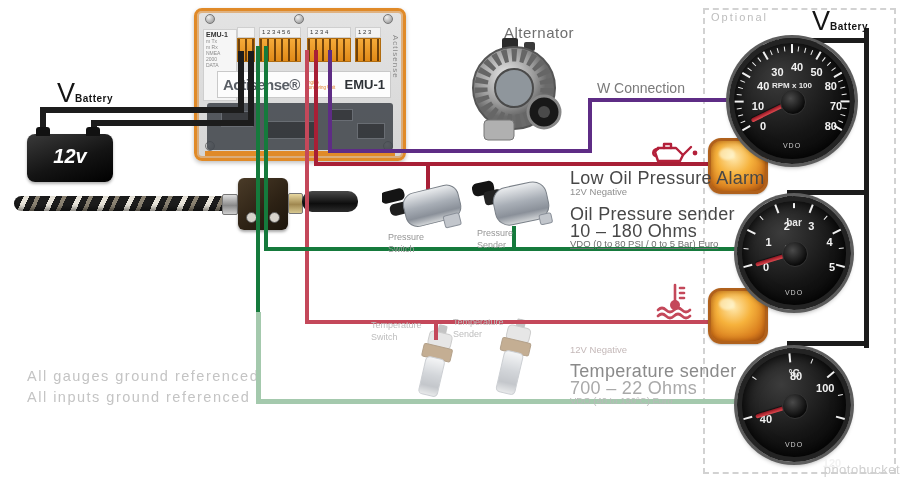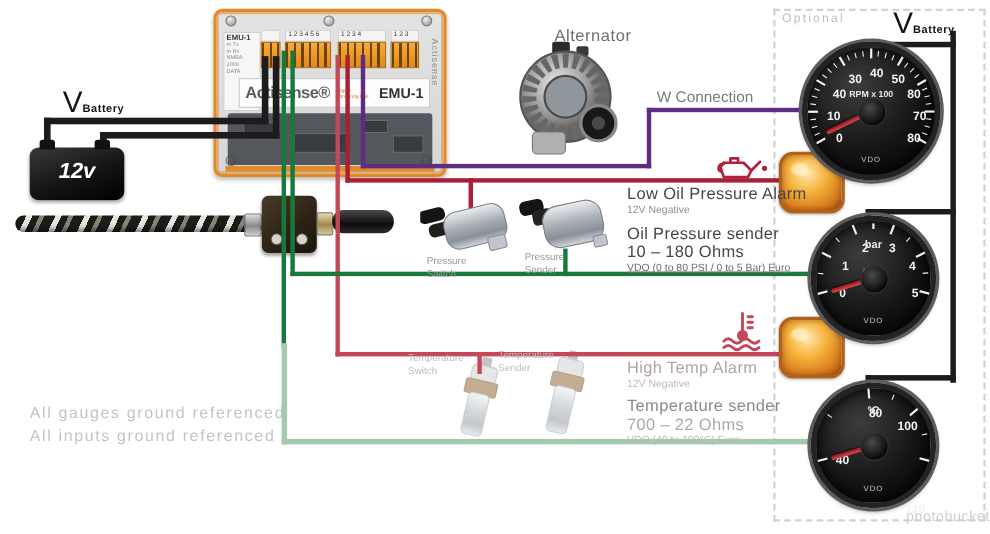--- a/index.html
+++ b/index.html
@@ -75,21 +75,21 @@
   .tickmark{position:absolute;left:50%;top:50%;background:#f0f0f0;}
   .gnum{position:absolute;color:#f2f2f2;font-size:11px;font-weight:bold;transform:translate(-50%,-50%);}
   .gunit{position:absolute;left:50%;color:#e8e8e8;font-weight:bold;transform:translateX(-50%);}
   .gbrand{position:absolute;left:50%;bottom:9%;color:#c9c9c9;font-size:7px;letter-spacing:1px;transform:translateX(-50%);}
   .needle{position:absolute;left:50%;top:50%;height:4px;margin-top:-2px;border-radius:3px;
      background:linear-gradient(#e04a50,#8f1420);transform-origin:0 50%;box-shadow:0 1px 1px rgba(0,0,0,.6);}
   .hub{position:absolute;left:50%;top:50%;width:24px;height:24px;margin:-12px 0 0 -12px;border-radius:50%;
      background:radial-gradient(circle at 40% 35%,#4a4a4a,#0a0a0a 70%);border:1px solid #333;}
   .gglyph{position:absolute;left:50%;transform:translateX(-50%);}
   
-  .ann-title{font-size:15px;letter-spacing:.3px;}
+  .ann-title{font-size:18px;letter-spacing:.3px;}
   .ann-sub{font-size:9.5px;}
   .notes{font-size:14.5px;letter-spacing:1.5px;color:#c4c4c4;line-height:21px;z-index:2;}
   #watermark{right:0px;top:462px;font-size:13px;color:#cfcfcf;z-index:2;letter-spacing:.5px;}
 </style>
 </head>
 <body>
 
 <div id="stage">
 
   <div id="optional-box" class="abs"></div>
@@ -307,21 +307,20 @@
       <circle cx="20" cy="23" r="5" fill="#c4485a"></circle>
     </svg>
   </div>
 
   <div class="lbl ann-title" style="left:570px;top:168px;color:#474747;z-index:7;">Low Oil Pressure Alarm</div>
   <div class="lbl ann-sub" style="left:570px;top:186px;color:#8f8f8f;z-index:7;">12V Negative</div>
   <div class="lbl ann-title" style="left:570px;top:204px;color:#474747;z-index:7;">Oil Pressure sender</div>
   <div class="lbl ann-title" style="left:570px;top:221px;color:#474747;z-index:7;">10 – 180 Ohms</div>
   <div class="lbl ann-sub" style="left:570px;top:238px;color:#6d6d6d;z-index:7;text-decoration:underline;">VDO (0 to 80 PSI / 0 to 5 Bar) Euro</div>
 
-  <div class="lbl ann-title" style="left:570px;top:326px;color:#b2a4a4;z-index:7;">High Temp Alarm</div>
   <div class="lbl ann-sub" style="left:570px;top:344px;color:#c4b8b8;z-index:7;">12V Negative</div>
   <div class="lbl ann-title" style="left:570px;top:361px;color:#8a8a8a;z-index:7;">Temperature sender</div>
   <div class="lbl ann-title" style="left:570px;top:378px;color:#a9a9a9;z-index:7;">700 – 22 Ohms</div>
   <div class="lbl ann-sub" style="left:570px;top:395px;color:#b9b9b9;z-index:7;">VDO (40 to 190°C) Euro</div>
 
   <div class="gauge" id="g-tacho">
       <div class="tickmark" style="width: 2.2px; height: 9px; margin-left: -1.1px; margin-top: -4.5px; transform: rotate(-120deg) translateY(-52.92px);"></div>
       <div class="tickmark" style="width: 1.4px; height: 5px; margin-left: -0.7px; margin-top: -2.5px; transform: rotate(-112.5deg) translateY(-52.92px);"></div>
       <div class="tickmark" style="width: 1.4px; height: 5px; margin-left: -0.7px; margin-top: -2.5px; transform: rotate(-105deg) translateY(-52.92px);"></div>
       <div class="tickmark" style="width: 1.4px; height: 5px; margin-left: -0.7px; margin-top: -2.5px; transform: rotate(-97.5deg) translateY(-52.92px);"></div>

